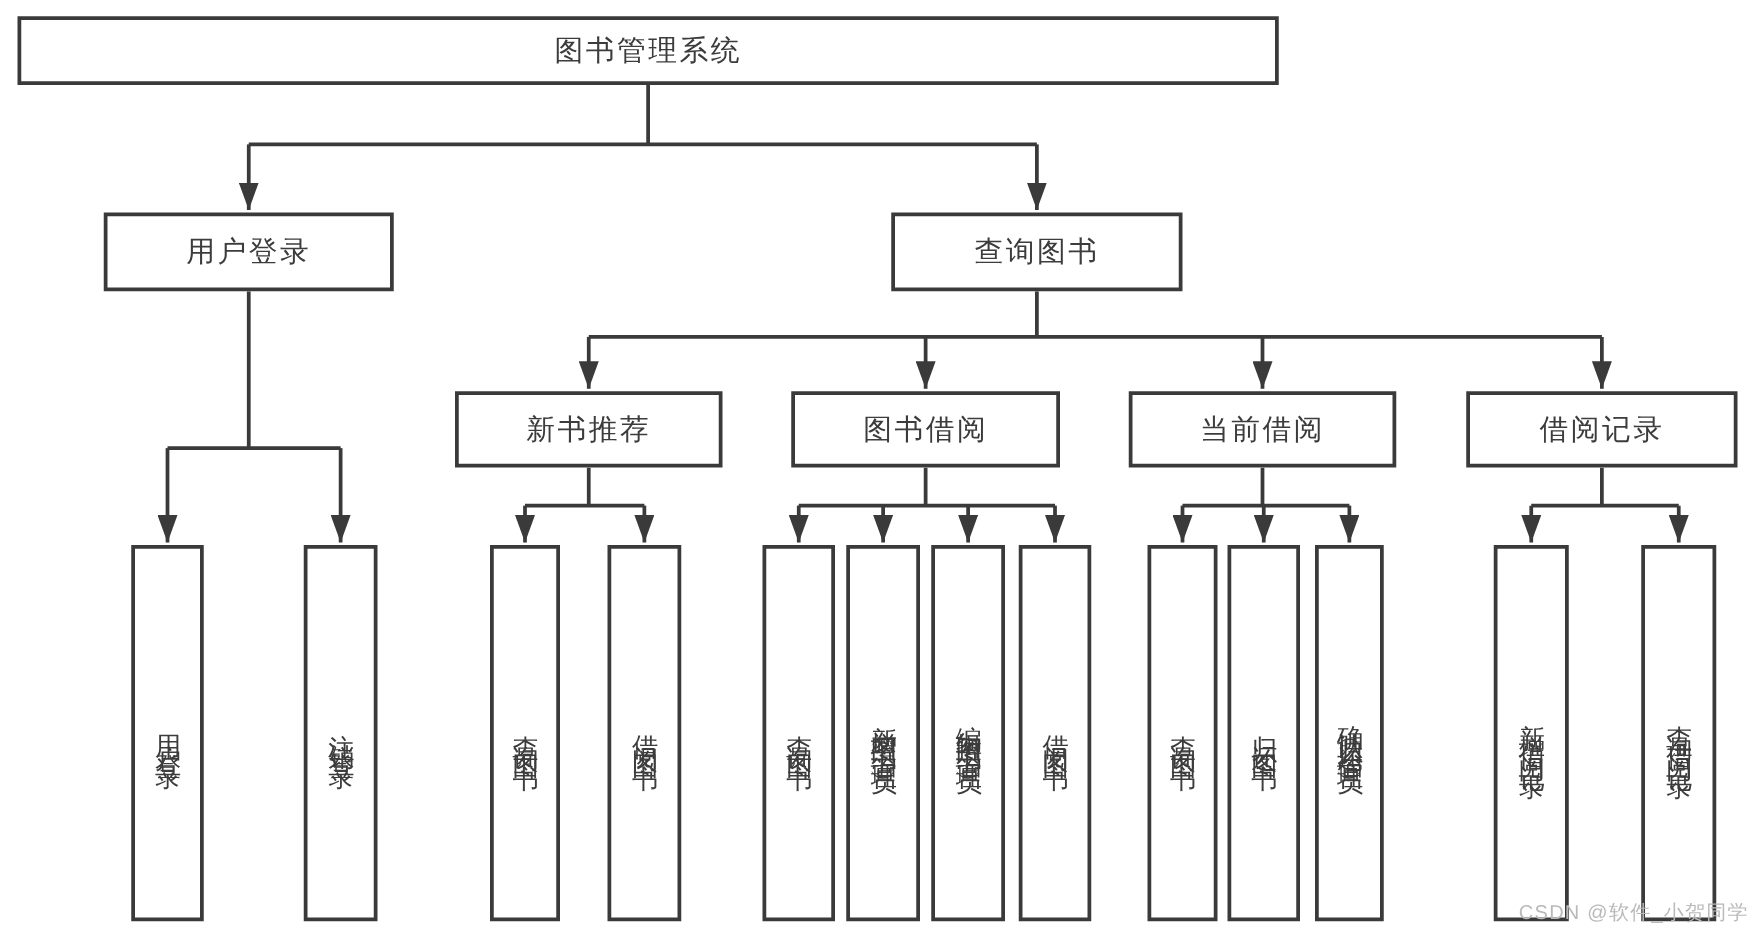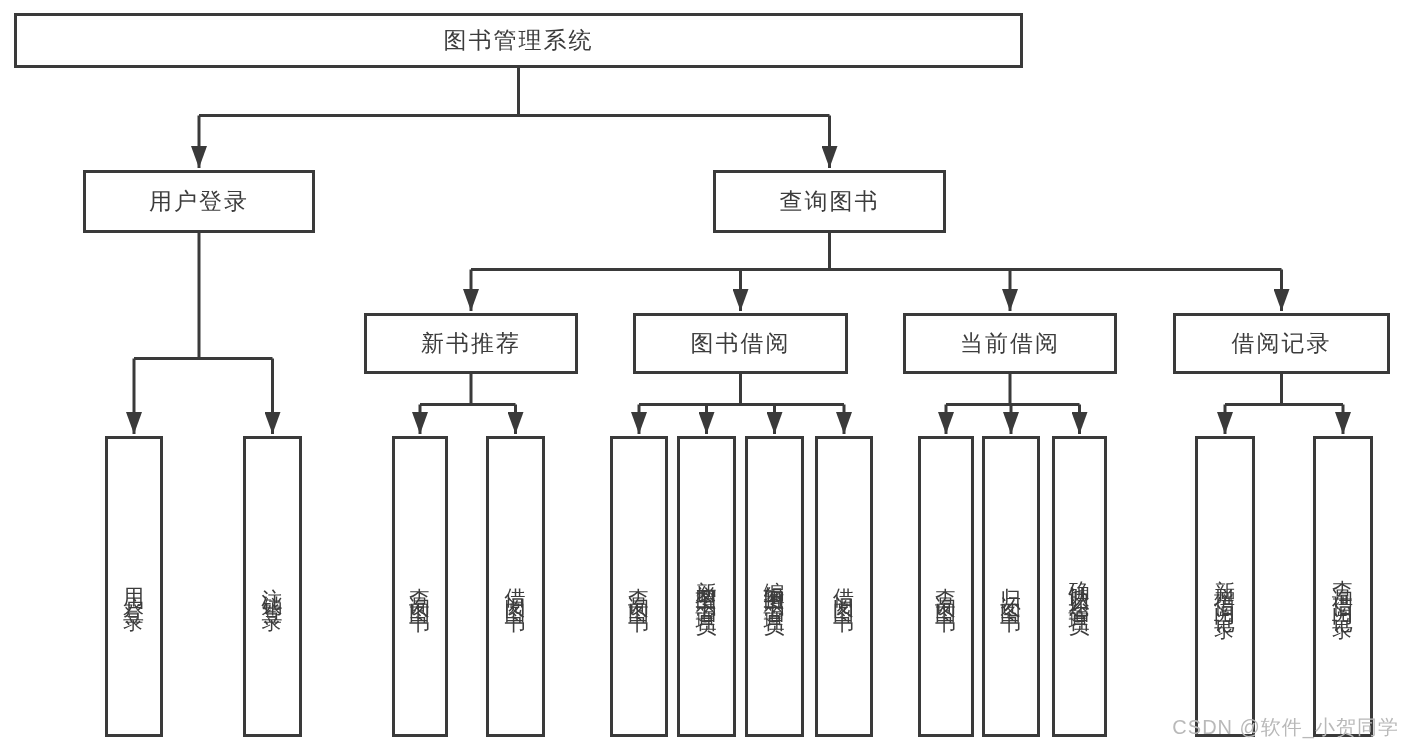--- a/index.html
+++ b/index.html
@@ -40,21 +40,21 @@
     font-size:21px;
     line-height:1;
     letter-spacing:8px;
     padding:6px 0;
   }
   .vbox .lbl{display:block;}
   .watermark{
     position:absolute;
     right:6px;
     bottom:6px;
-    font-size:20px;
+    font-size:16px;
     letter-spacing:1px;
     color:var(--wm);
     white-space:nowrap;
   }
 </style>
 </head>
 <body>
 
 <div class="stage">
 

